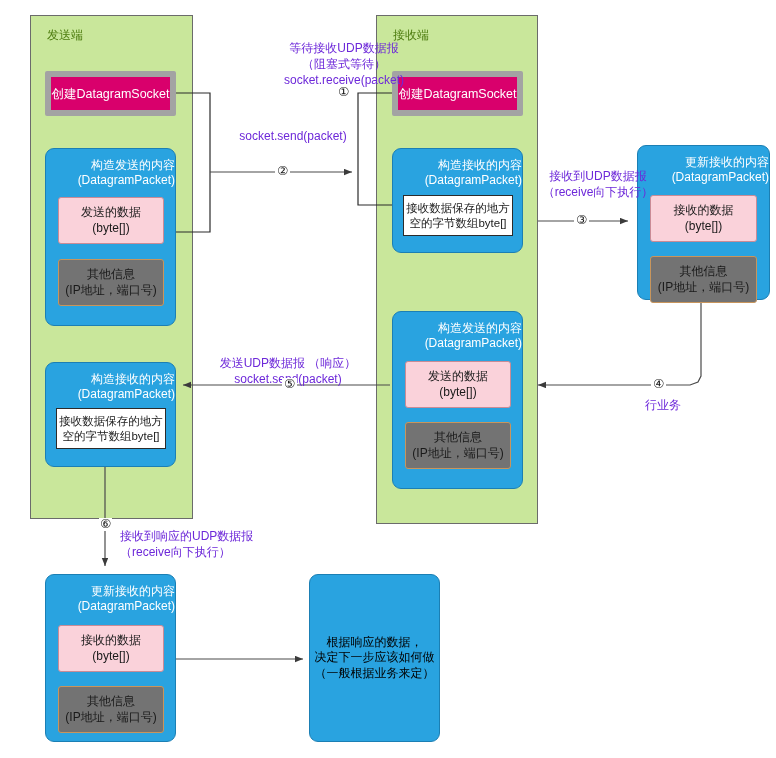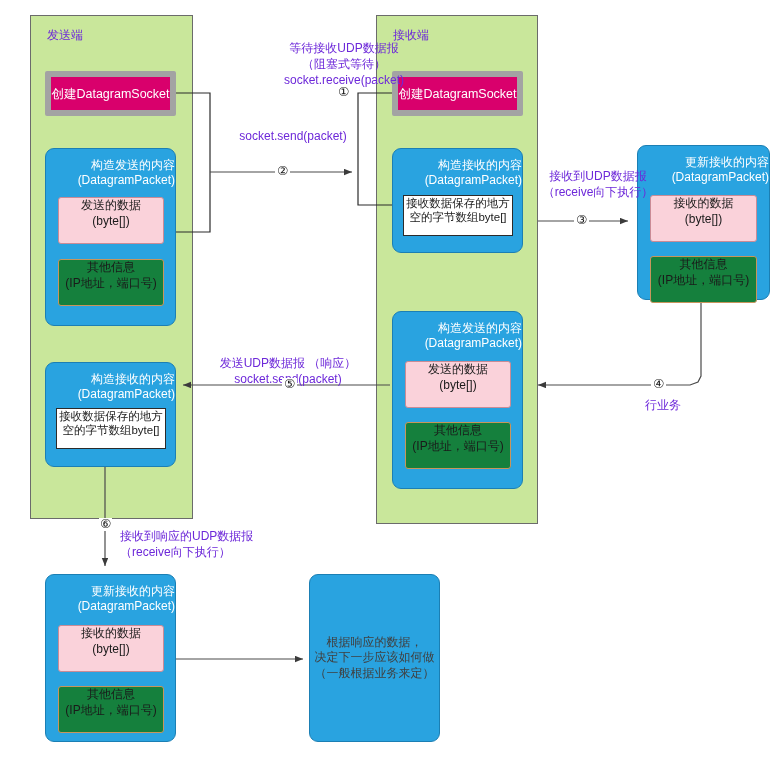--- a/index.html
+++ b/index.html
@@ -17,21 +17,21 @@
   
   .lane{
     position:absolute;
     background:#c9e79b;
     border:1px solid #6b6b6b;
     box-sizing:border-box;
   }
   .lane-title{
     position:absolute;
     font-size:12px;
-    color:#6d28d9;
+    color:#4d7c0f;
     white-space:nowrap;
   }
   
   .box{
     position:absolute;
     box-sizing:border-box;
     display:flex;
     flex-direction:column;
     align-items:center;
     justify-content:center;
@@ -58,47 +58,47 @@
     width:100%;
     text-align:right;
     pointer-events:none;
   }
   .inner{
     position:absolute;
     box-sizing:border-box;
     display:flex;
     flex-direction:column;
     align-items:center;
-    justify-content:flex-start;
+    justify-content:center;
     text-align:center;
     font-size:12px;
     color:#1a1a1a;
     line-height:1.3;
     border-radius:3px;
   }
   .data-box{
     background:#fad2da;
     border:1px solid #c98b96;
   }
   .info-box{
-    background:#15803d;
+    background:#737373;
     border:1px solid #c8955c;
   }
   .buffer-box{
     background:#ffffff;
     border:1px solid #2b2b2b;
     border-radius:0;
     font-size:11.5px;
     line-height:1.25;
   }
   .plain-blue{
     background:#29a3e0;
     border:1px solid #1b7fb4;
     border-radius:9px;
-    color:#404040;
+    color:#000000;
     font-size:12px;
     justify-content:center;
     padding-top:0;
   }
   
   svg.wires{
     position:absolute;
     left:0;top:0;
     width:776px;height:758px;
     overflow:visible;

